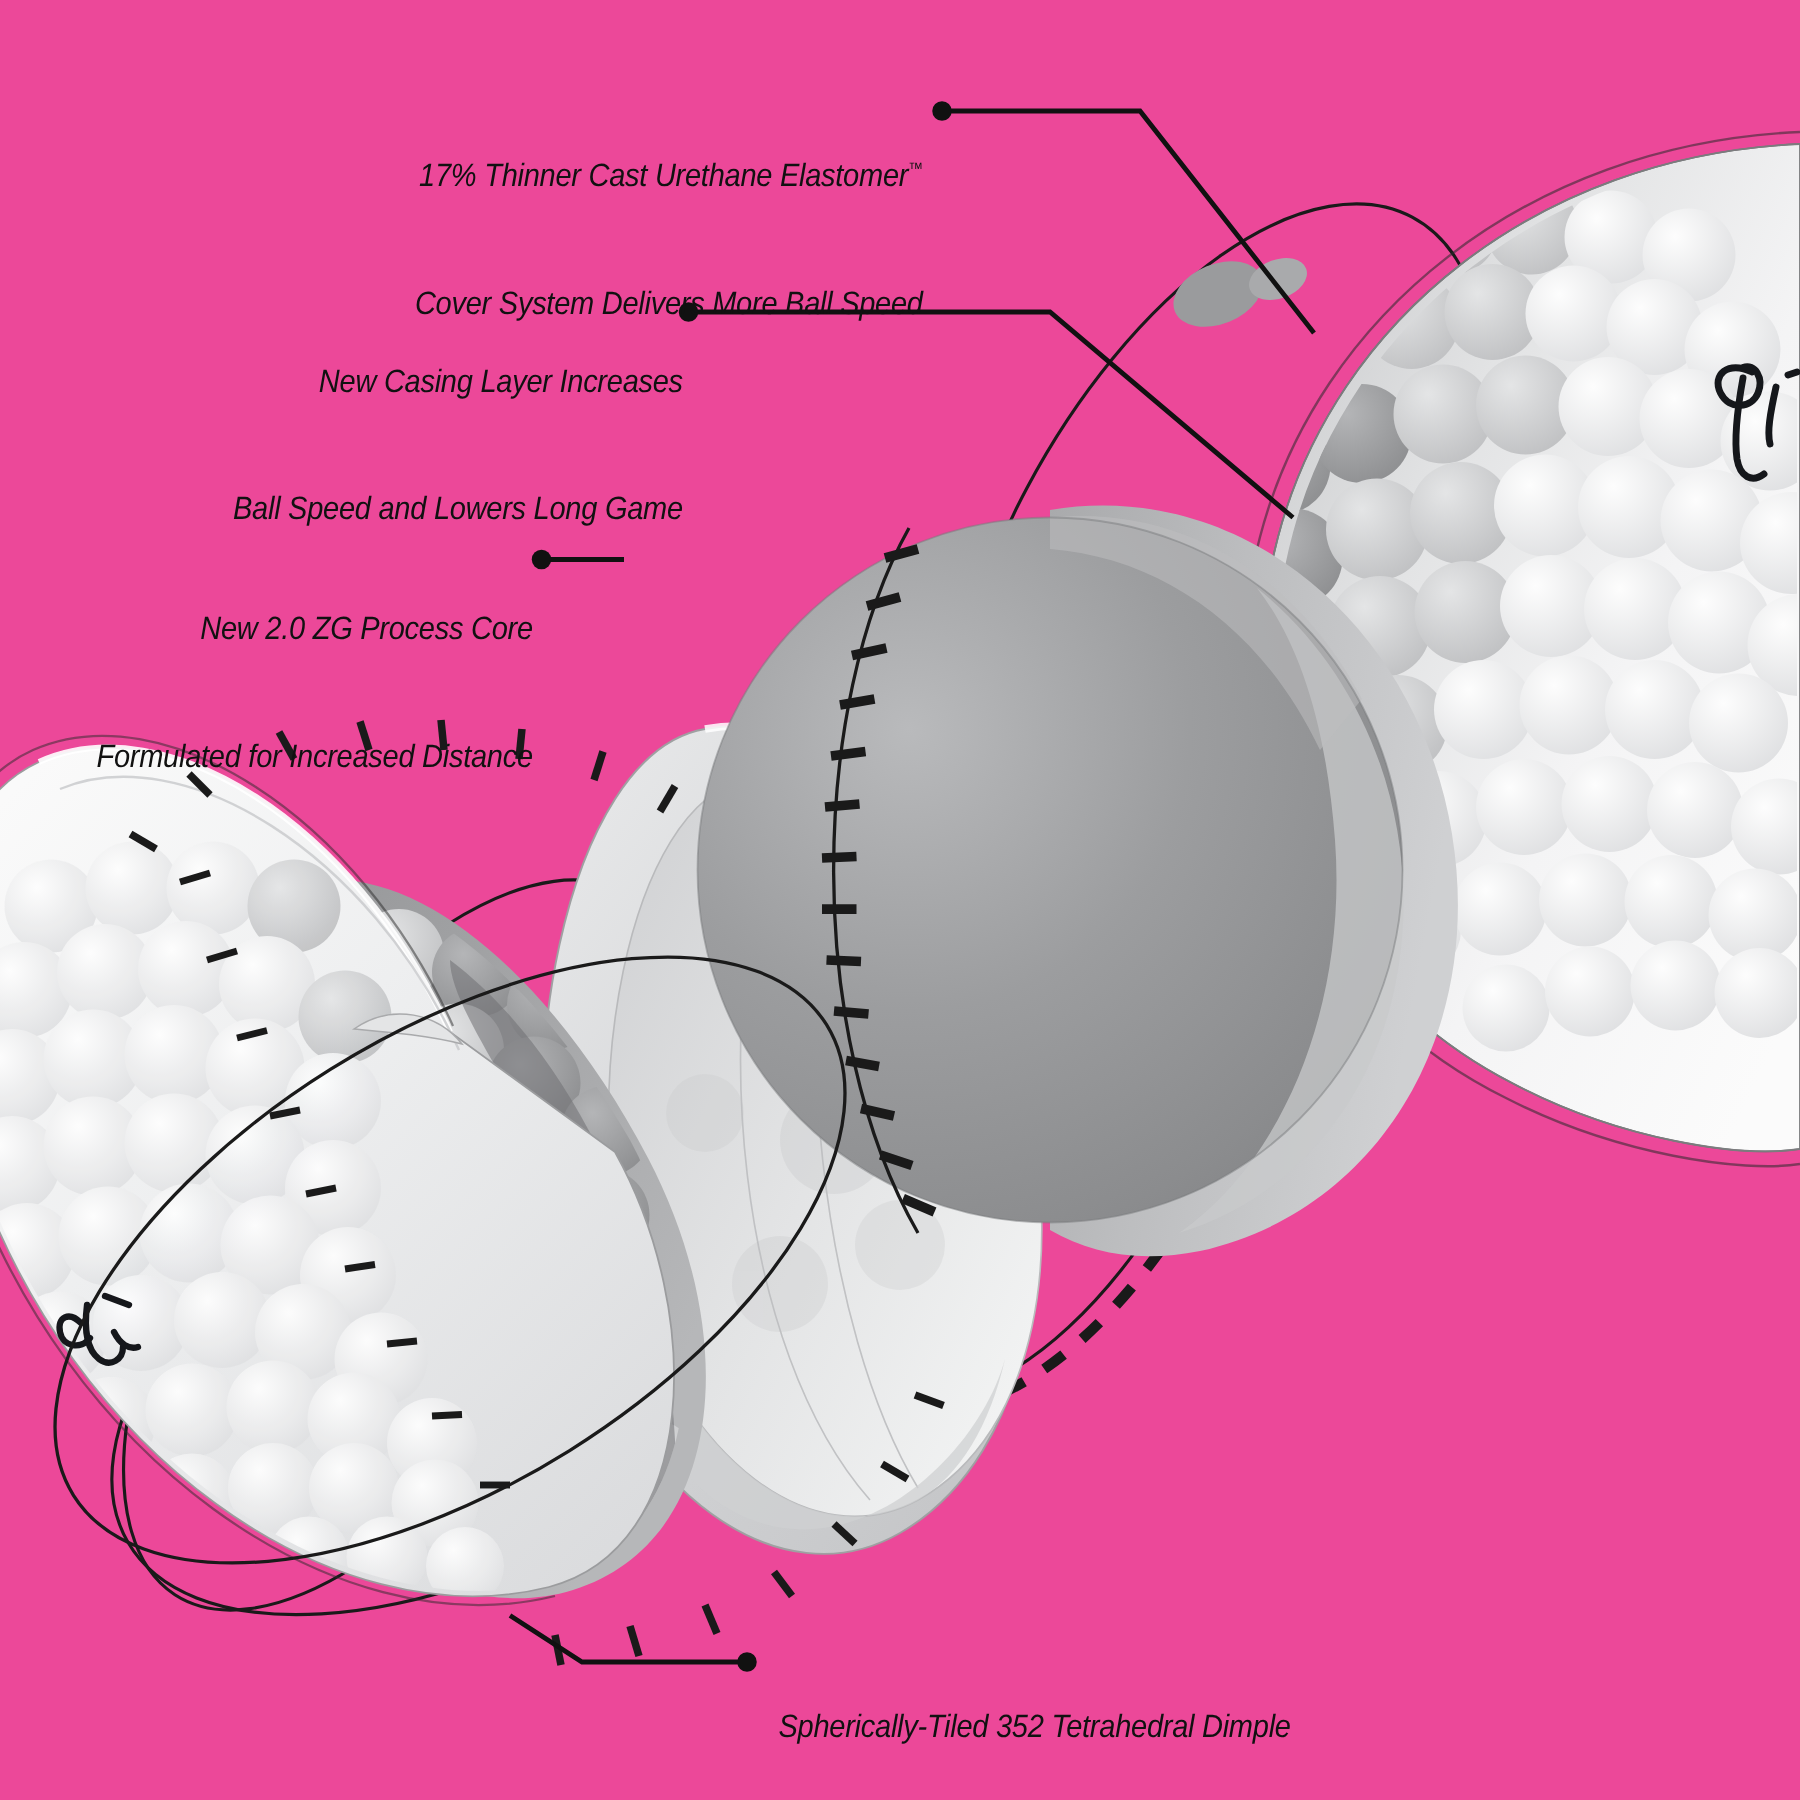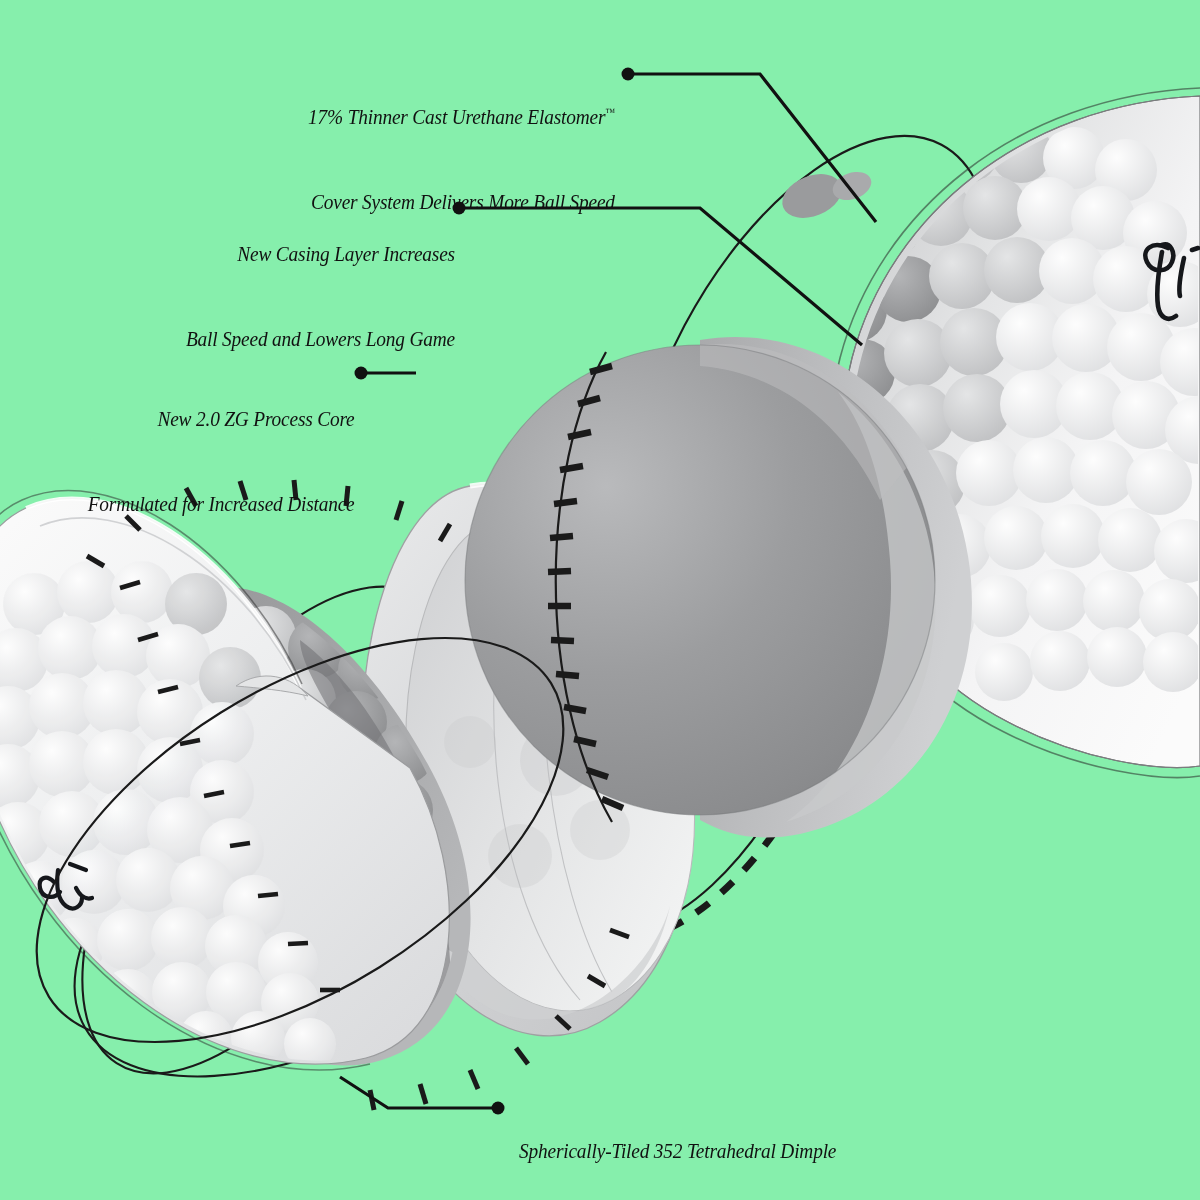--- a/index.html
+++ b/index.html
@@ -10,22 +10,21 @@
   body {
     width: 1200px;
     height: 1200px;
     font-family: "Liberation Sans", "DejaVu Sans", sans-serif;
     overflow: hidden;
   }
   #stage {
     position: relative;
     width: 1200px;
     height: 1200px;
-    background: #86efac;
-    font-family: Liberation Serif, serif;
+    background: #ec4899;
   }
   #art {
     position: absolute;
     top: 0; left: 0;
     width: 1200px;
     height: 1200px;
   }
   .callout {
     position: absolute;
     font-style: italic;

